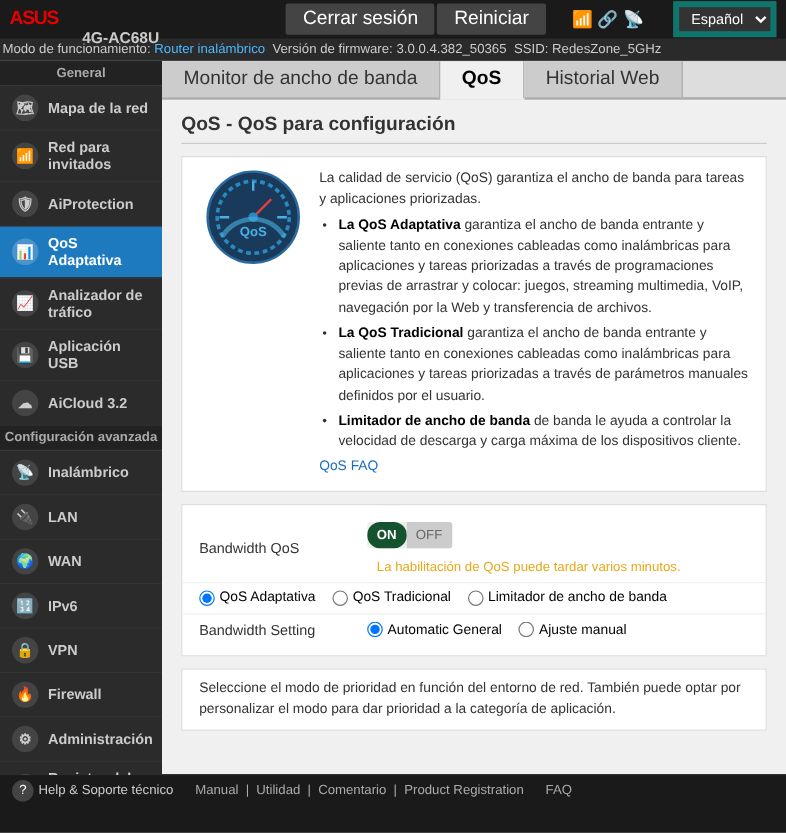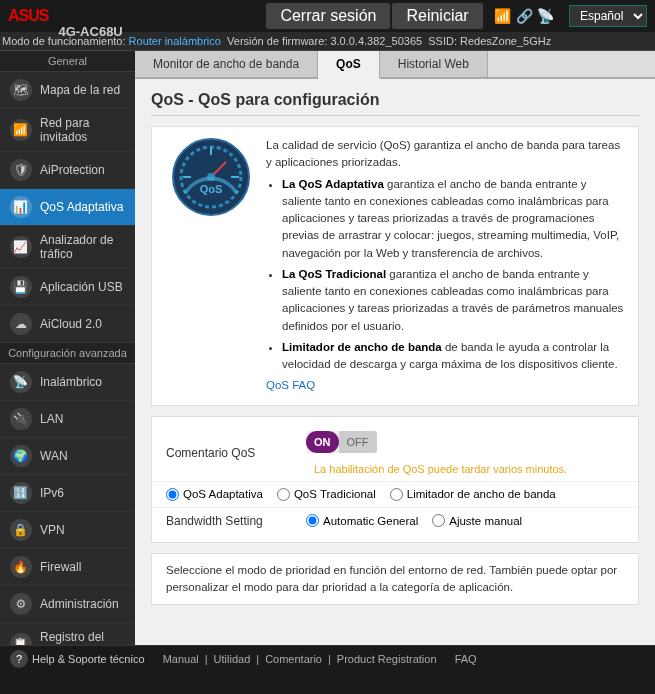--- a/index.html
+++ b/index.html
@@ -1,47 +1,47 @@
 <!DOCTYPE html>
 <html><head>
   <meta charset="utf-8">
   <style>
     * { box-sizing: border-box; margin: 0; padding: 0; }
     body { width: 655px; height: 694px; font-family: Arial, sans-serif; font-size: 12px; background: #1a1a1a; overflow: hidden; }
 
     
-    .top-bar { display: flex; align-items: center; background: #1a1a1a; height: 32px; padding: 0 8px; gap: 6px; }
+    .top-bar { display: flex; align-items: center; background: #1a1a1a; height: 32px; padding: 0 8px; gap: 16px; }
     .logo { color: #e60000; font-weight: bold; font-size: 16px; letter-spacing: -1px; margin-right: 4px; }
     .model { color: #ccc; font-size: 13px; font-weight: bold; margin-top: 30px; }
     .top-buttons { display: flex; gap: 2px; margin-left: auto; }
     .top-btn { background: #444; color: #fff; border: none; padding: 4px 14px; font-size: 16px; cursor: pointer; border-radius: 2px; }
-    .lang-select { background: #333; color: #fff; border: 1px solid #0f766e; padding: 2px 6px; font-size: 12px; margin-left: 8px; }
+    .lang-select { background: #333; color: #fff; border: 5px solid #0f766e; padding: 2px 6px; font-size: 12px; margin-left: 8px; }
     .top-icons { display: flex; align-items: center; gap: 4px; color: #aaa; font-size: 14px; margin-left: 6px; }
 
     
     .mode-bar { background: #2a2a2a; color: #ccc; font-size: 11px; padding: 3px 2px; border-bottom: 1px solid #444; }
     .mode-bar a { color: #4db8ff; text-decoration: none; }
 
     
     .layout { display: flex; height: calc(694px - 32px - 22px - 26px - 20px); }
 
     
-    .sidebar { width: 135px; background: #2b2b2b; flex-shrink: 0; overflow-y: auto; }
+    .sidebar { width: 135px; background: #2b2b2b; flex-shrink: 0; overflow-y: auto; font-weight: bold; }
     .sidebar-section { color: #aaa; font-size: 11px; text-align: center; padding: 4px 0; background: #222; border-bottom: 1px solid #3a3a3a; }
     .sidebar-item { display: flex; align-items: center; gap: 8px; padding: 7px 10px; color: #ccc; cursor: pointer; border-bottom: 1px solid #333; font-size: 12px; }
     .sidebar-item.active { background: #1e7abf; color: #fff; }
     .sidebar-icon { width: 22px; height: 22px; border-radius: 50%; background: #444; display: flex; align-items: center; justify-content: center; font-size: 12px; flex-shrink: 0; }
     .sidebar-item.active .sidebar-icon { background: rgba(255,255,255,0.2); }
 
     
     .main { flex: 1; background: #f0f0f0; overflow-y: auto; }
 
     
     .tabs { display: flex; background: #ddd; border-bottom: 2px solid #aaa; }
-    .tab { padding: 6px 18px; cursor: pointer; font-size: 12px; color: #333; background: #ccc; border-right: 1px solid #aaa; }
+    .tab { padding: 6px 18px; cursor: pointer; font-size: 16px; color: #333; background: #ccc; border-right: 1px solid #aaa; }
     .tab.active { background: #f0f0f0; color: #000; font-weight: bold; border-bottom: 2px solid #f0f0f0; margin-bottom: -2px; }
 
     
     .page { padding: 12px 16px; }
     .page-title { font-size: 16px; font-weight: bold; color: #333; margin-bottom: 10px; border-bottom: 1px solid #ccc; padding-bottom: 6px; }
 
     
     .info-box { background: #fff; border: 1px solid #ddd; padding: 10px 14px; margin-bottom: 10px; font-size: 11.5px; color: #333; line-height: 1.5; display: flex; gap: 10px; }
     .info-text { flex: 1; }
     .info-text ul { margin-left: 16px; margin-top: 4px; }
@@ -52,21 +52,21 @@
 
     
     .form-section { background: #fff; border: 1px solid #ddd; padding: 8px 0; margin-bottom: 10px; }
     .form-row { display: flex; align-items: center; padding: 6px 14px; border-bottom: 1px solid #f0f0f0; font-size: 12px; }
     .form-row:last-child { border-bottom: none; }
     .form-label { width: 140px; color: #333; flex-shrink: 0; }
     .form-controls { display: flex; align-items: center; gap: 10px; flex-wrap: wrap; }
 
     
     .toggle { display: inline-flex; align-items: center; background: #eee; border-radius: 3px; overflow: hidden; font-size: 11px; height: 22px; }
-    .toggle-on { background: #701a75; color: #fff; padding: 0 8px; height: 100%; display: flex; align-items: center; font-weight: bold; font-size: 11px; border-radius: 11px; }
+    .toggle-on { background: #14532d; color: #fff; padding: 0 8px; height: 100%; display: flex; align-items: center; font-weight: bold; font-size: 11px; border-radius: 11px; }
     .toggle-off { background: #ccc; color: #666; padding: 0 8px; height: 100%; display: flex; align-items: center; }
     .toggle-hint { color: #e6a817; font-size: 11px; margin-left: 8px; }
 
     
     .radio-group { display: flex; align-items: center; gap: 14px; }
     .radio-item { display: flex; align-items: center; gap: 4px; font-size: 11.5px; cursor: pointer; }
     .radio-item input { cursor: pointer; }
 
     
     .priority-note { font-size: 11.5px; color: #333; margin-bottom: 12px; line-height: 1.5; background: #fff; border: 1px solid #ddd; padding: 8px 14px; }
@@ -134,21 +134,21 @@
     <div class="sidebar-item">
       <div class="sidebar-icon">📈</div>
       <span>Analizador de tráfico</span>
     </div>
     <div class="sidebar-item">
       <div class="sidebar-icon">💾</div>
       <span>Aplicación USB</span>
     </div>
     <div class="sidebar-item">
       <div class="sidebar-icon">☁</div>
-      <span>AiCloud 2.0</span>
+      <span>AiCloud 3.2</span>
     </div>
 
     <div class="sidebar-section">Configuración avanzada</div>
 
     <div class="sidebar-item">
       <div class="sidebar-icon">📡</div>
       <span>Inalámbrico</span>
     </div>
     <div class="sidebar-item">
       <div class="sidebar-icon">🔌</div>
@@ -217,21 +217,21 @@
             <li><b>La QoS Adaptativa</b> garantiza el ancho de banda entrante y saliente tanto en conexiones cableadas como inalámbricas para aplicaciones y tareas priorizadas a través de programaciones previas de arrastrar y colocar: juegos, streaming multimedia, VoIP, navegación por la Web y transferencia de archivos.</li>
             <li><b>La QoS Tradicional</b> garantiza el ancho de banda entrante y saliente tanto en conexiones cableadas como inalámbricas para aplicaciones y tareas priorizadas a través de parámetros manuales definidos por el usuario.</li>
             <li><b>Limitador de ancho de banda</b> de banda le ayuda a controlar la velocidad de descarga y carga máxima de los dispositivos cliente.</li>
           </ul>
           <a href="#" class="qos-faq">QoS FAQ</a>
         </div>
       </div>
 
       <div class="form-section">
         <div class="form-row">
-          <div class="form-label">Comentario QoS</div>
+          <div class="form-label">Bandwidth QoS</div>
           <div class="form-controls">
             <div class="toggle">
               <div class="toggle-on">ON</div>
               <div class="toggle-off">OFF</div>
             </div>
             <span class="toggle-hint">La habilitación de QoS puede tardar varios minutos.</span>
           </div>
         </div>
         <div class="form-row">
           <div class="form-controls radio-group">

